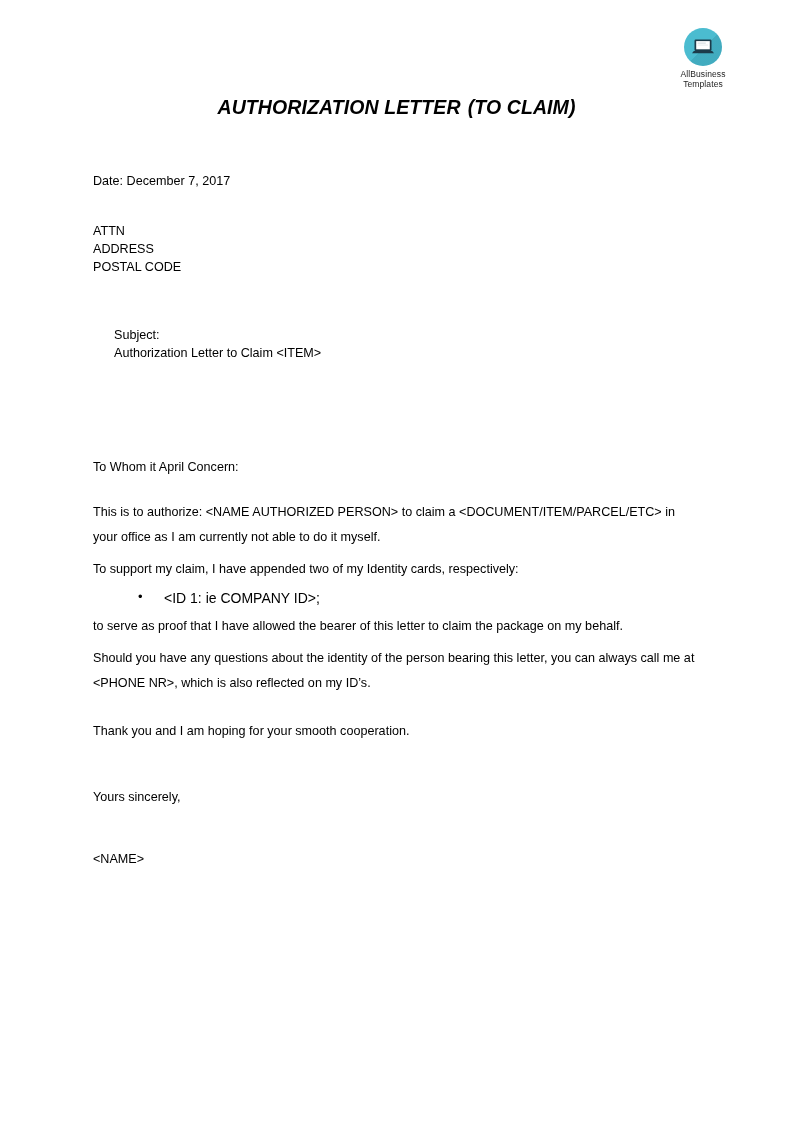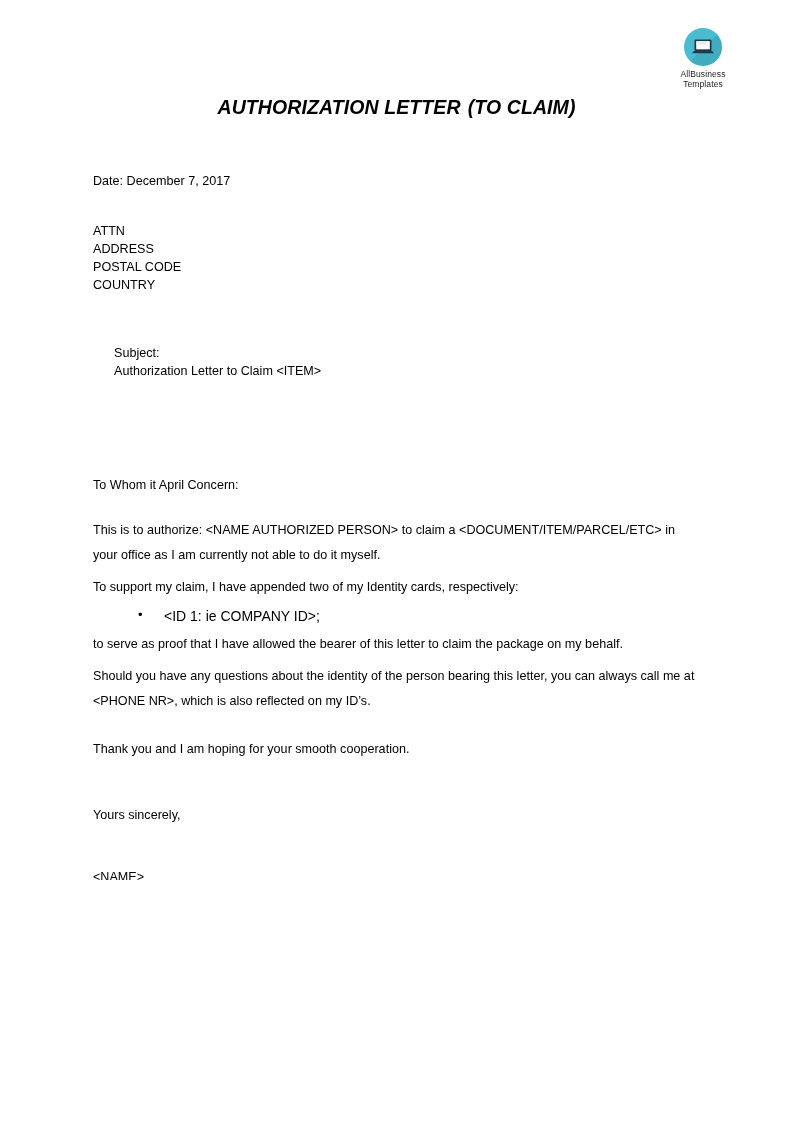--- a/index.html
+++ b/index.html
@@ -157,21 +157,20 @@
   <div class="body-area">
 
     <div class="line">Date: December 7, 2017</div>
 
     <div class="spacer-32"></div>
 
     <div>
       <div class="line">ATTN</div>
       <div class="line">ADDRESS</div>
       <div class="line">POSTAL CODE</div>
-      <div class="line">COUNTRY</div>
     </div>
 
     <div class="spacer-32"></div>
 
     <div class="line">
       <span class="bold">Subject:</span>
       <span>Authorization Letter to Claim &lt;ITEM&gt;</span>
     </div>
 
     <div class="spacer-78"></div>

